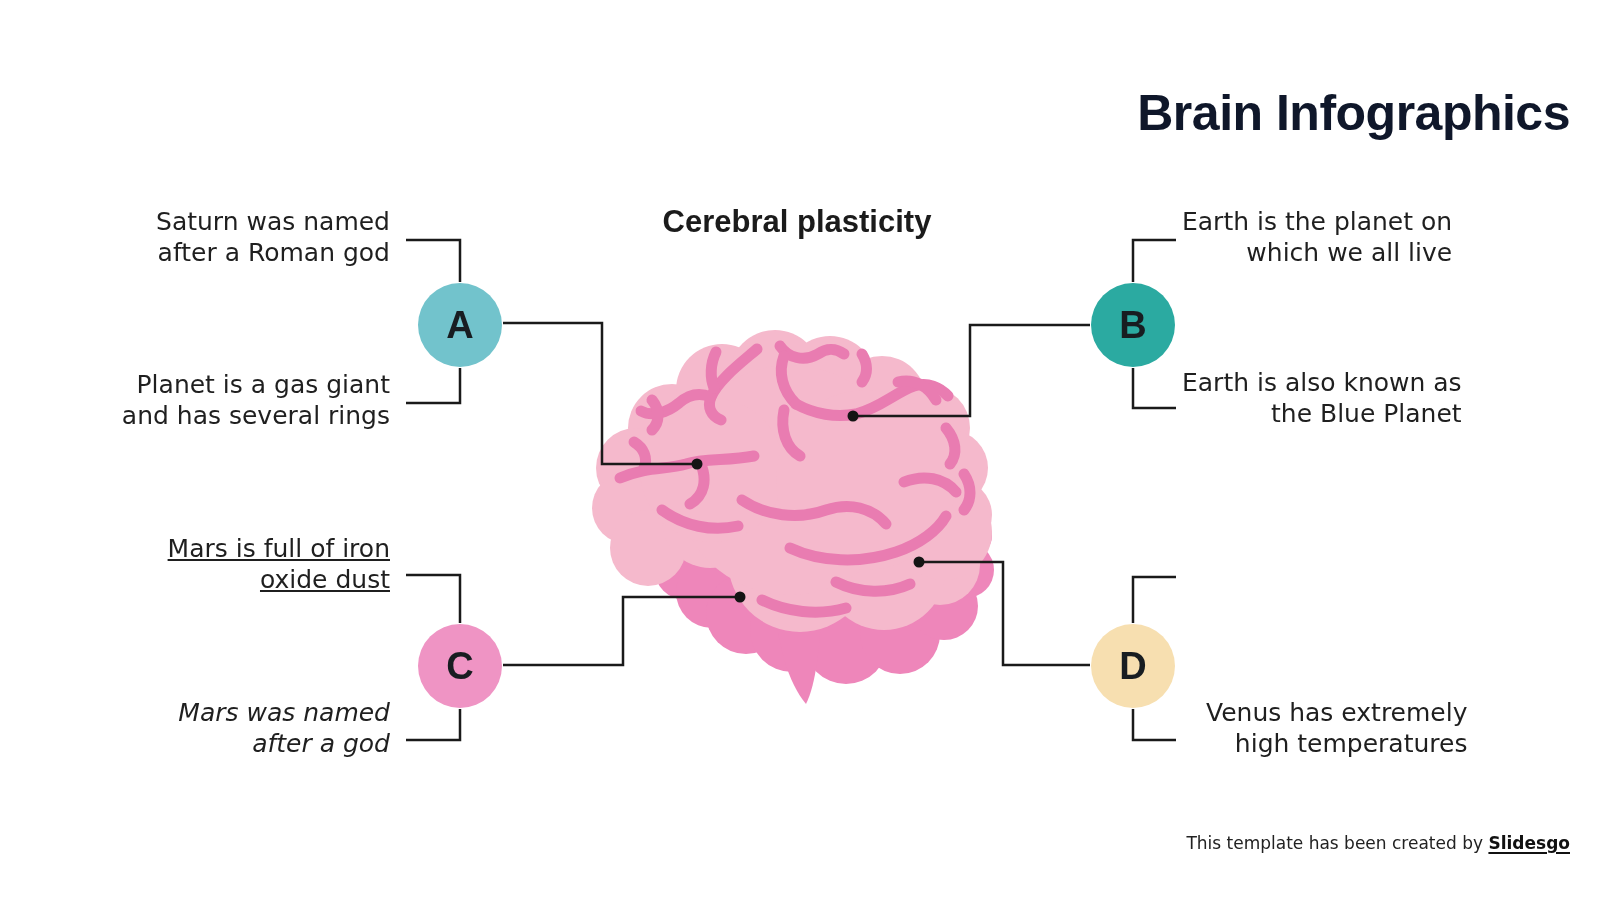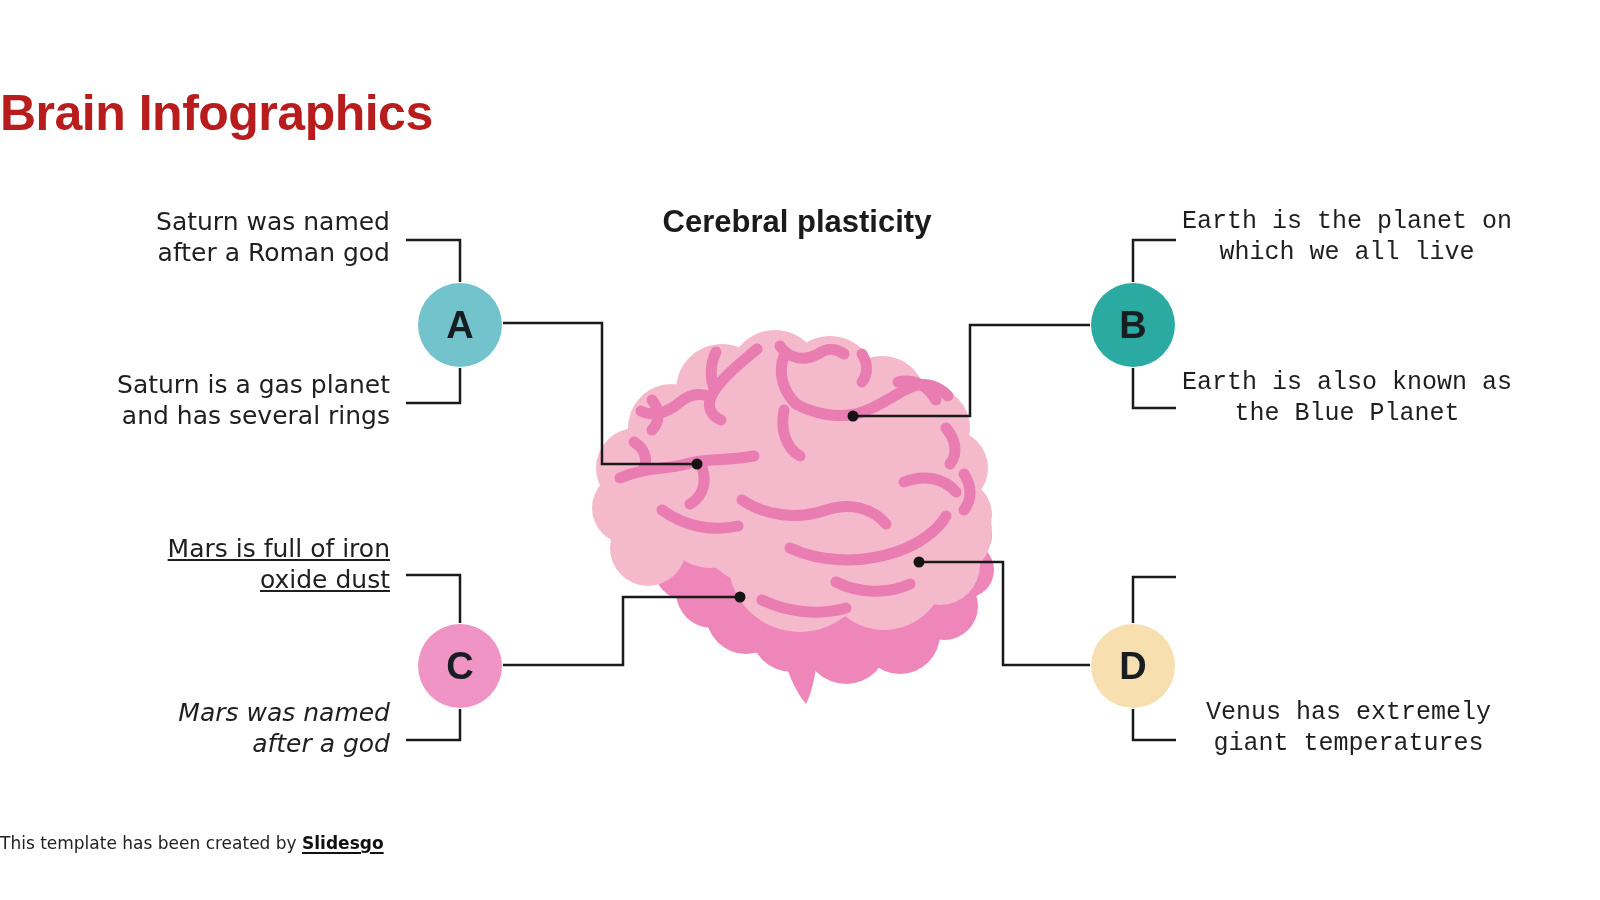--- a/index.html
+++ b/index.html
@@ -3,44 +3,44 @@
 <meta charset="utf-8">
 <style>
   html,body{margin:0;padding:0;}
   body{
     width:1600px;height:900px;overflow:hidden;background:#ffffff;
     font-family:"DejaVu Sans","Liberation Sans",sans-serif;color:#1e1e1e;
     position:relative;
   }
   .stage{position:absolute;inset:0;}
   .title{
-    position:absolute;top:84px;left:0;width:1570px;text-align:left;
+    position:absolute;top:84px;left:0;width:1570px;text-align:right;
     font-family:"Liberation Sans",sans-serif;
-    font-size:50px;font-weight:700;letter-spacing:-0.5px;color:#b91c1c;
+    font-size:50px;font-weight:700;letter-spacing:-0.5px;color:#0f172a;
   }
   .subtitle{
     position:absolute;top:204px;left:0;width:1570px;text-align:center;
     font-family:"Liberation Sans",sans-serif;
     font-size:31px;font-weight:700;color:#1b1b1b;padding-left:12px;
   }
   .fact{
     position:absolute;font-size:25px;line-height:31px;color:#1f1f1f;
   }
   .fact div{white-space:nowrap;}
   .fact.right{text-align:right;}
-  .fact.left{text-align:center;font-family:Liberation Mono, monospace;}
+  .fact.left{text-align:right;}
   .node-circle{
     position:absolute;width:84px;height:84px;border-radius:50%;
     display:flex;align-items:center;justify-content:center;
     font-family:"Liberation Sans",sans-serif;
     font-size:38px;font-weight:700;color:#181d21;z-index:3;
   }
   svg.diagram{position:absolute;inset:0;z-index:1;}
   .footer{
-    position:absolute;top:833px;left:0;width:1570px;text-align:left;
+    position:absolute;top:833px;left:0;width:1570px;text-align:right;
     font-size:17px;color:#222222;z-index:2;
   }
   .footer .brand{
     font-weight:700;color:#111111;
     text-decoration:underline;text-decoration-thickness:2px;text-underline-offset:3px;
   }
 </style>
 </head>
 <body>
 
@@ -151,41 +151,41 @@
   <div class="node-circle" style="left: 1091px; top: 624px; background-color: rgb(247, 223, 176);">
     <span>D</span>
 
   </div>
 
   <div class="fact right" style="right:1210px;top:206px;z-index:2;">
     <div>Saturn was named</div>
     <div>after a Roman god</div>
   </div>
   <div class="fact right" style="right:1210px;top:369px;z-index:2;">
-    <div>Saturn is a gas planet</div>
+    <div>Planet is a gas giant</div>
     <div>and has several rings</div>
   </div>
   <div class="fact left" style="left:1182px;top:206px;z-index:2;">
     <div>Earth is the planet on</div>
     <div>which we all live</div>
   </div>
   <div class="fact left" style="left:1182px;top:367px;z-index:2;">
     <div>Earth is also known as</div>
     <div>the Blue Planet</div>
   </div>
   <div class="fact right" style="right:1210px;top:533px;z-index:2;text-decoration:underline;">
     <div>Mars is full of iron</div>
     <div>oxide dust</div>
   </div>
   <div class="fact right" style="right:1210px;top:697px;z-index:2;font-style:italic;">
     <div>Mars was named</div>
     <div>after a god</div>
   </div>
   <div class="fact left" style="left:1182px;top:697px;z-index:2;margin-left:24px;">
     <div>Venus has extremely</div>
-    <div>giant temperatures</div>
+    <div>high temperatures</div>
   </div>
 
   <div class="footer">
     <span>This template has been created by </span><a class="brand">Slidesgo</a>
   </div>
 
 </div>
 
 </body></html>

